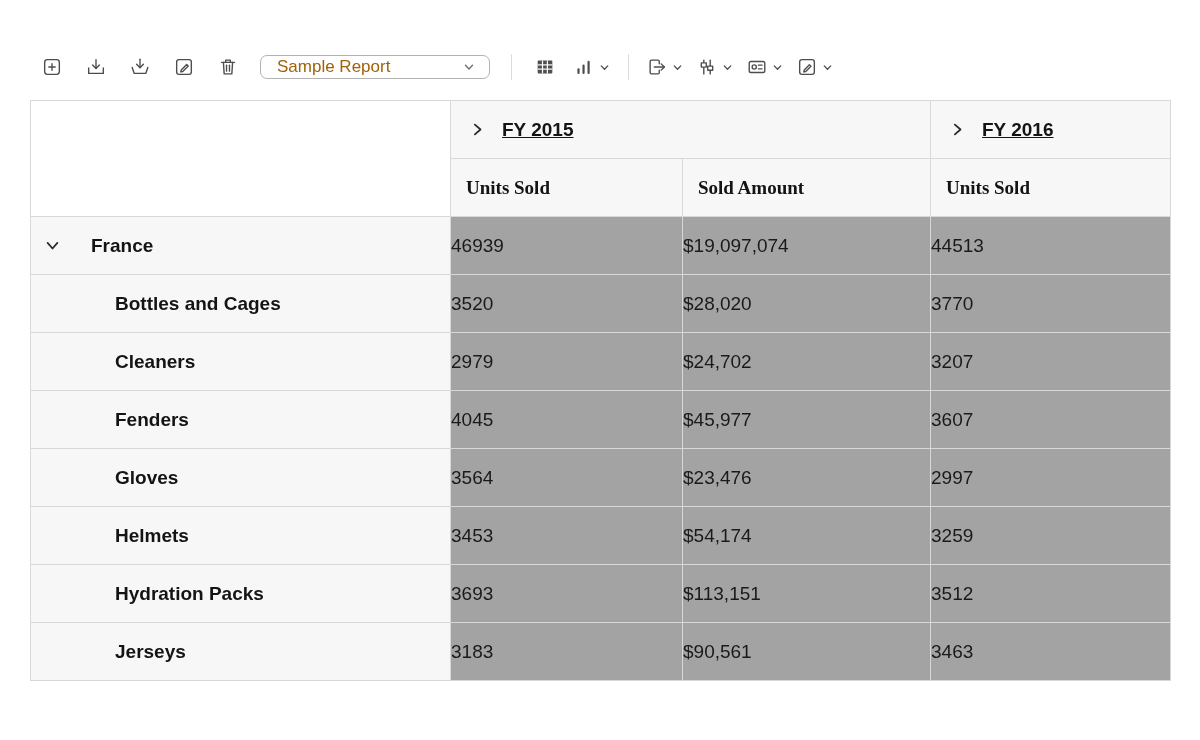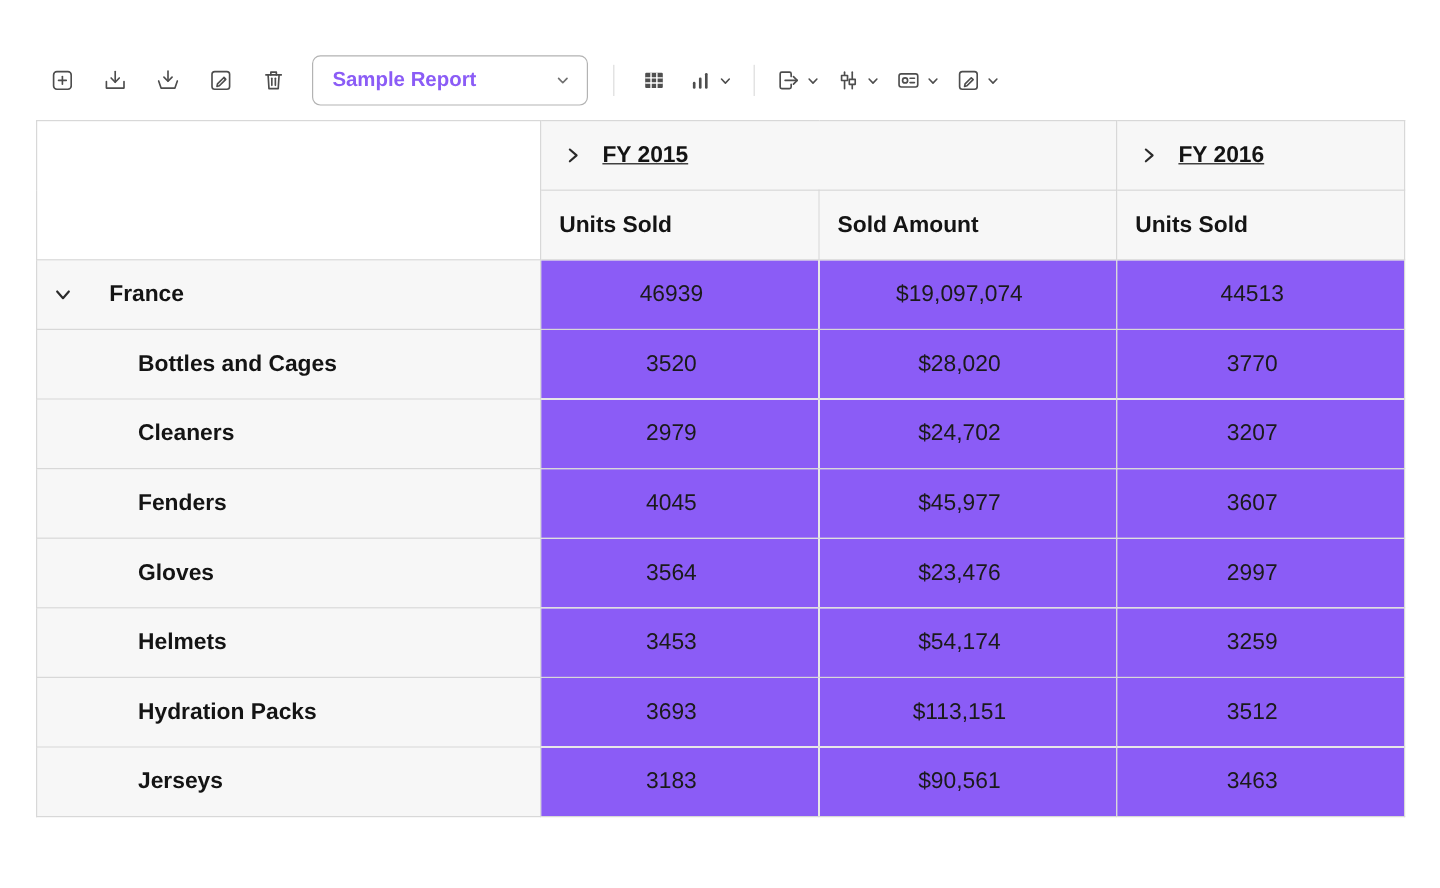--- a/index.html
+++ b/index.html
@@ -16,41 +16,41 @@
     background:none; border:none; padding:0; margin:0 2px;
     width:40px; height:40px; display:flex; align-items:center; justify-content:center;
     cursor:pointer; border-radius:4px;
   }
   .tbtn.withchev { width:auto; padding:0 4px; }
   .tbtn svg { display:block; }
   .icon-stroke { stroke:#4d4d4d; fill:none; stroke-width:1.5; stroke-linecap:round; stroke-linejoin:round; }
   .chevron-mini { margin-left:3px; }
 
   .report-select {
-    height:42px; width:230px; margin:0 10px;
+    height:24px; width:230px; margin:0 10px;
     border:1px solid #b3b3b3; border-radius:7px; background:#fff;
     display:flex; align-items:center; justify-content:space-between;
-    padding:0 13px 0 16px; font-size:17px; color:#8b5cf6; cursor:pointer;font-weight:bold;
+    padding:0 13px 0 16px; font-size:17px; color:#a16207; cursor:pointer;
   }
   .sep { width:1px; height:26px; background:#dcdcdc; margin:0 11px; }
 
   
   table.pivot { border-collapse:collapse; table-layout:fixed; width:1140px; font-size:19px; }
   .pivot th, .pivot td {
     border:1px solid #d8d8d8; height:58px; padding:0; overflow:hidden; white-space:nowrap;
   }
   .pivot thead th { background:#f7f7f7; font-weight:700; text-align:left; color:#141414; }
   .pivot th.corner { background:#ffffff; }
   .cellflex { display:flex; align-items:center; }
   th.group .cellflex { padding-left:19px; gap:17px;text-decoration:underline; }
-  th.colhdr { padding-left:15px; }
+  th.colhdr { padding-left:15px;font-family:Liberation Serif, serif; }
   tbody th.rowlabel { background:#f7f7f7; font-weight:700; text-align:left; color:#141414; }
   tbody th.rowlabel.lvl0 .cellflex { padding-left:14px; gap:31px; }
   tbody th.rowlabel.lvl1 { padding-left:84px;margin-top:14px; }
-  td.num { text-align:center; padding-right:14px; font-weight:400; color:#1a1a1a; background:#8b5cf6; }
+  td.num { text-align:left; padding-right:14px; font-weight:400; color:#1a1a1a; background:#a3a3a3; }
   .chev-ico { flex:0 0 auto; }
 </style>
 </head>
 <body>
 
 <div class="app">
 
   <div class="toolbar">
 
     <button class="tbtn">

